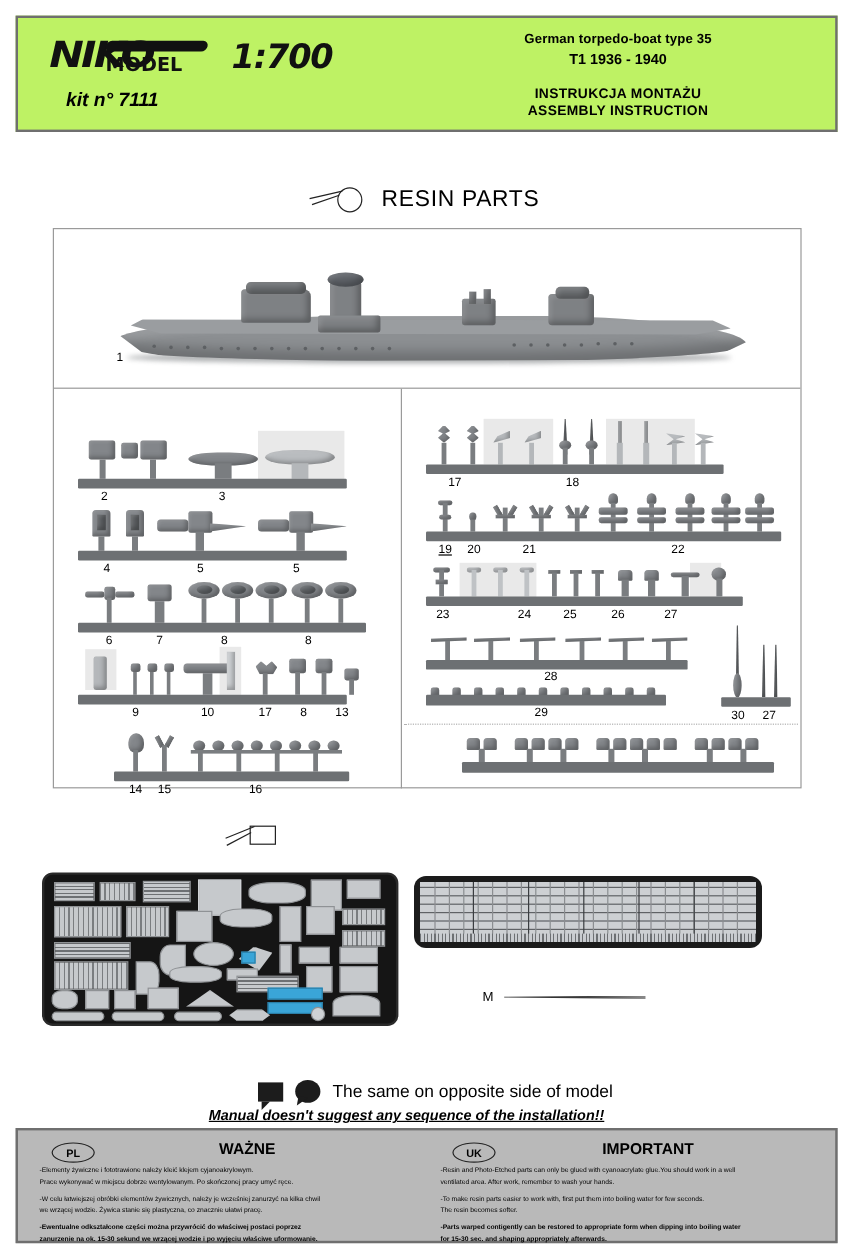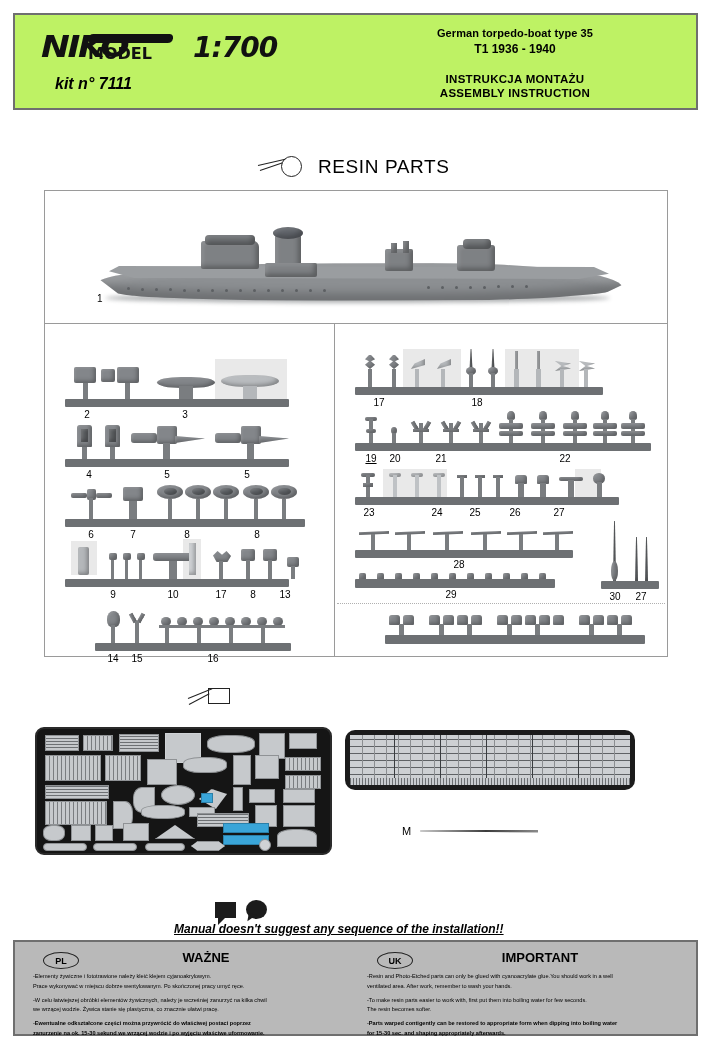--- a/index.html
+++ b/index.html
@@ -603,20 +603,21 @@
   </div>
 
   <div class="m-scale">
     <span class="mlab">M</span>
     <span class="m-wire"></span>
   </div>
 
   <div class="note-row">
     <span class="bub-sq"></span>
     <span class="bub-rd"></span>
+    <span class="note-txt">The same on opposite side of model</span>
   </div>
   <div class="note-bold">Manual doesn't suggest any sequence of the installation!!</div>
 
   <div class="footer">
     <div class="fcol uk">
       <span class="flag">UK</span>
       <div class="ftitle shift">IMPORTANT</div>
       <div class="fbody">
         <p>-Resin and Photo-Etched parts can only be glued with cyanoacrylate glue.You should work in a well<br>ventilated area. After work, remember to wash your hands.</p>
         <p>-To make resin parts easier to work with, first put them into boiling water for  few seconds.<br>The resin becomes softer.</p>

